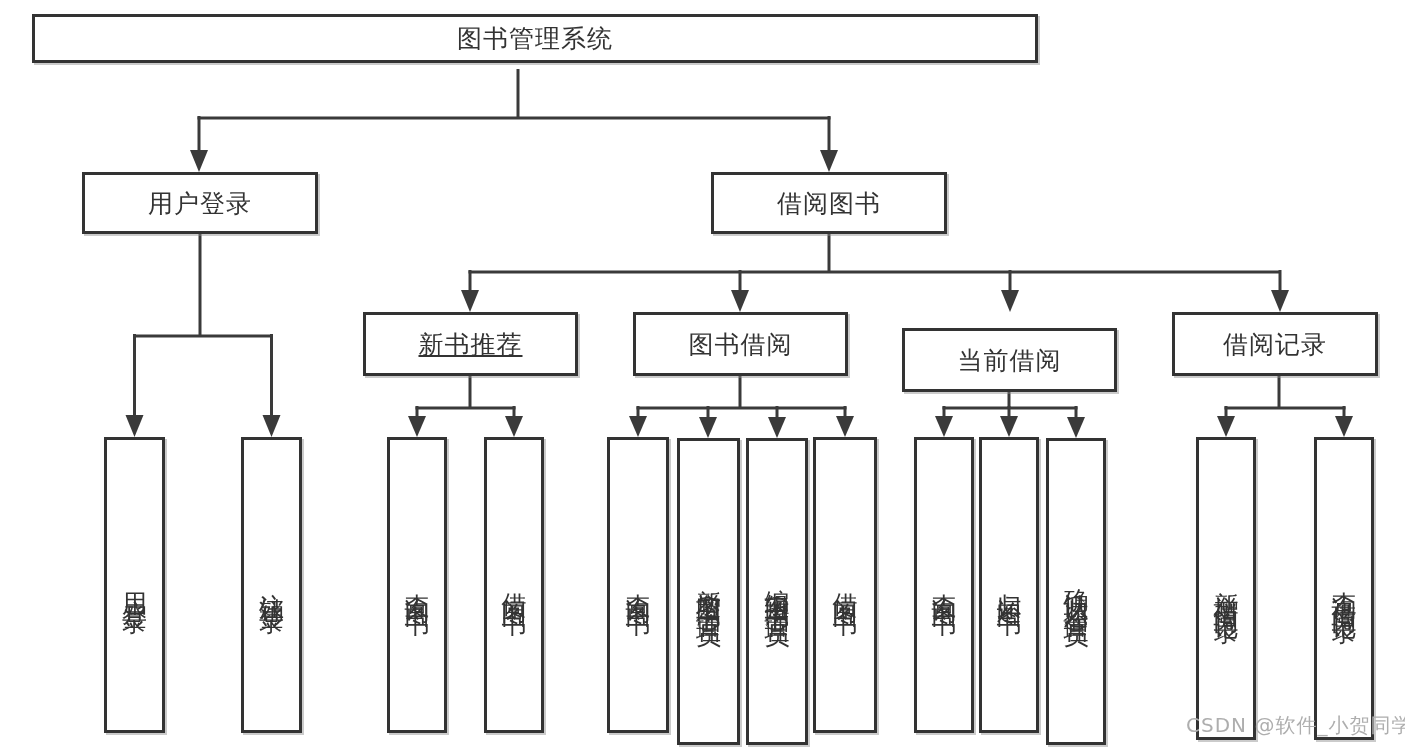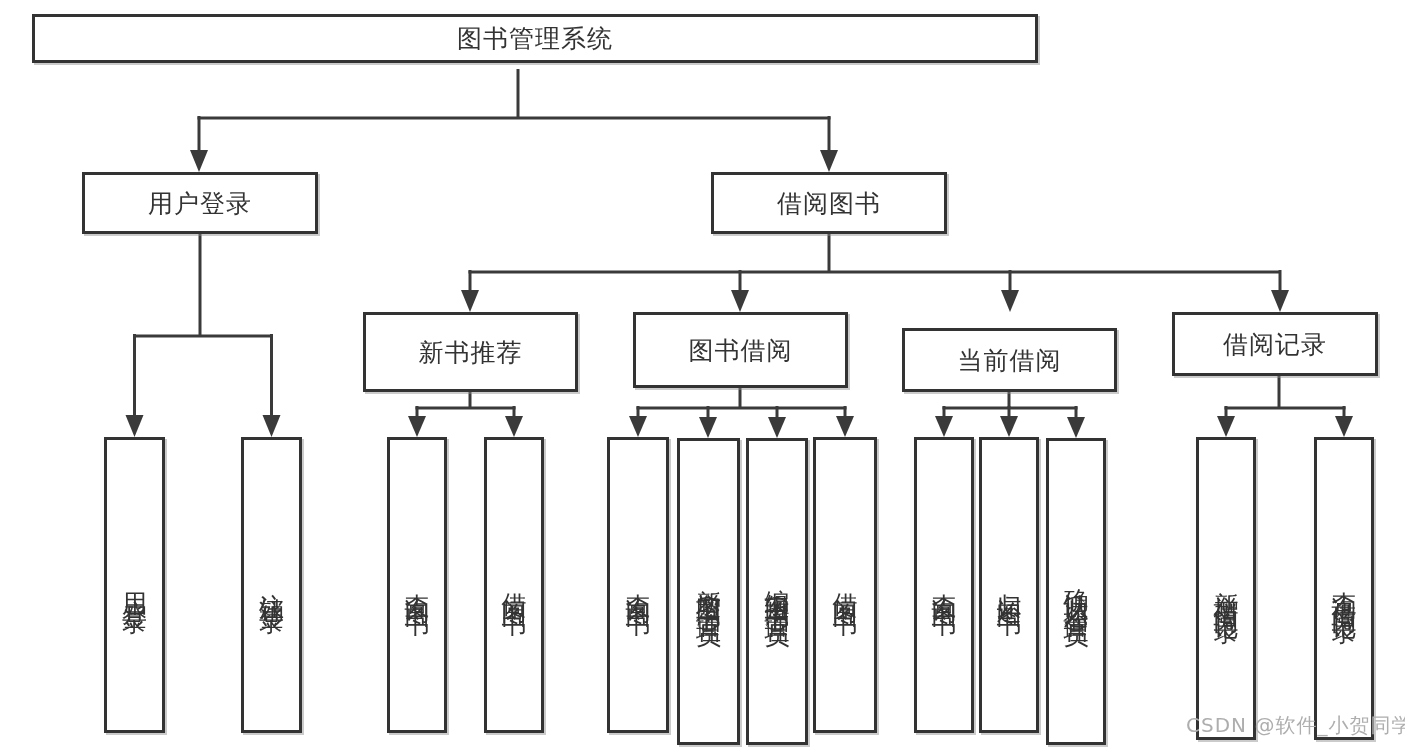--- a/index.html
+++ b/index.html
@@ -145,24 +145,24 @@
     <span>图书管理系统</span>
   </div>
 
   <div class="node hnode" style="left:82px; top:172px; width:236px; height:62px;">
     <span>用户登录</span>
   </div>
   <div class="node hnode" style="left:711px; top:172px; width:236px; height:62px;">
     <span>借阅图书</span>
   </div>
 
-  <div class="node hnode" style="left:363px; top:312px; width:215px; height:80px;">
+  <div class="node hnode" style="left:363px; top:312px; width:215px; height:64px;text-decoration:underline;">
     <span>新书推荐</span>
   </div>
-  <div class="node hnode" style="left:633px; top:312px; width:215px; height:76px;">
+  <div class="node hnode" style="left:633px; top:312px; width:215px; height:64px;">
     <span>图书借阅</span>
   </div>
   <div class="node hnode" style="left:902px; top:328px; width:215px; height:64px;">
     <span>当前借阅</span>
   </div>
   <div class="node hnode" style="left:1172px; top:312px; width:206px; height:64px;">
     <span>借阅记录</span>
   </div>
 
   <div class="node vnode" style="left:104px; top:437px; width:61px; height:296px;">

